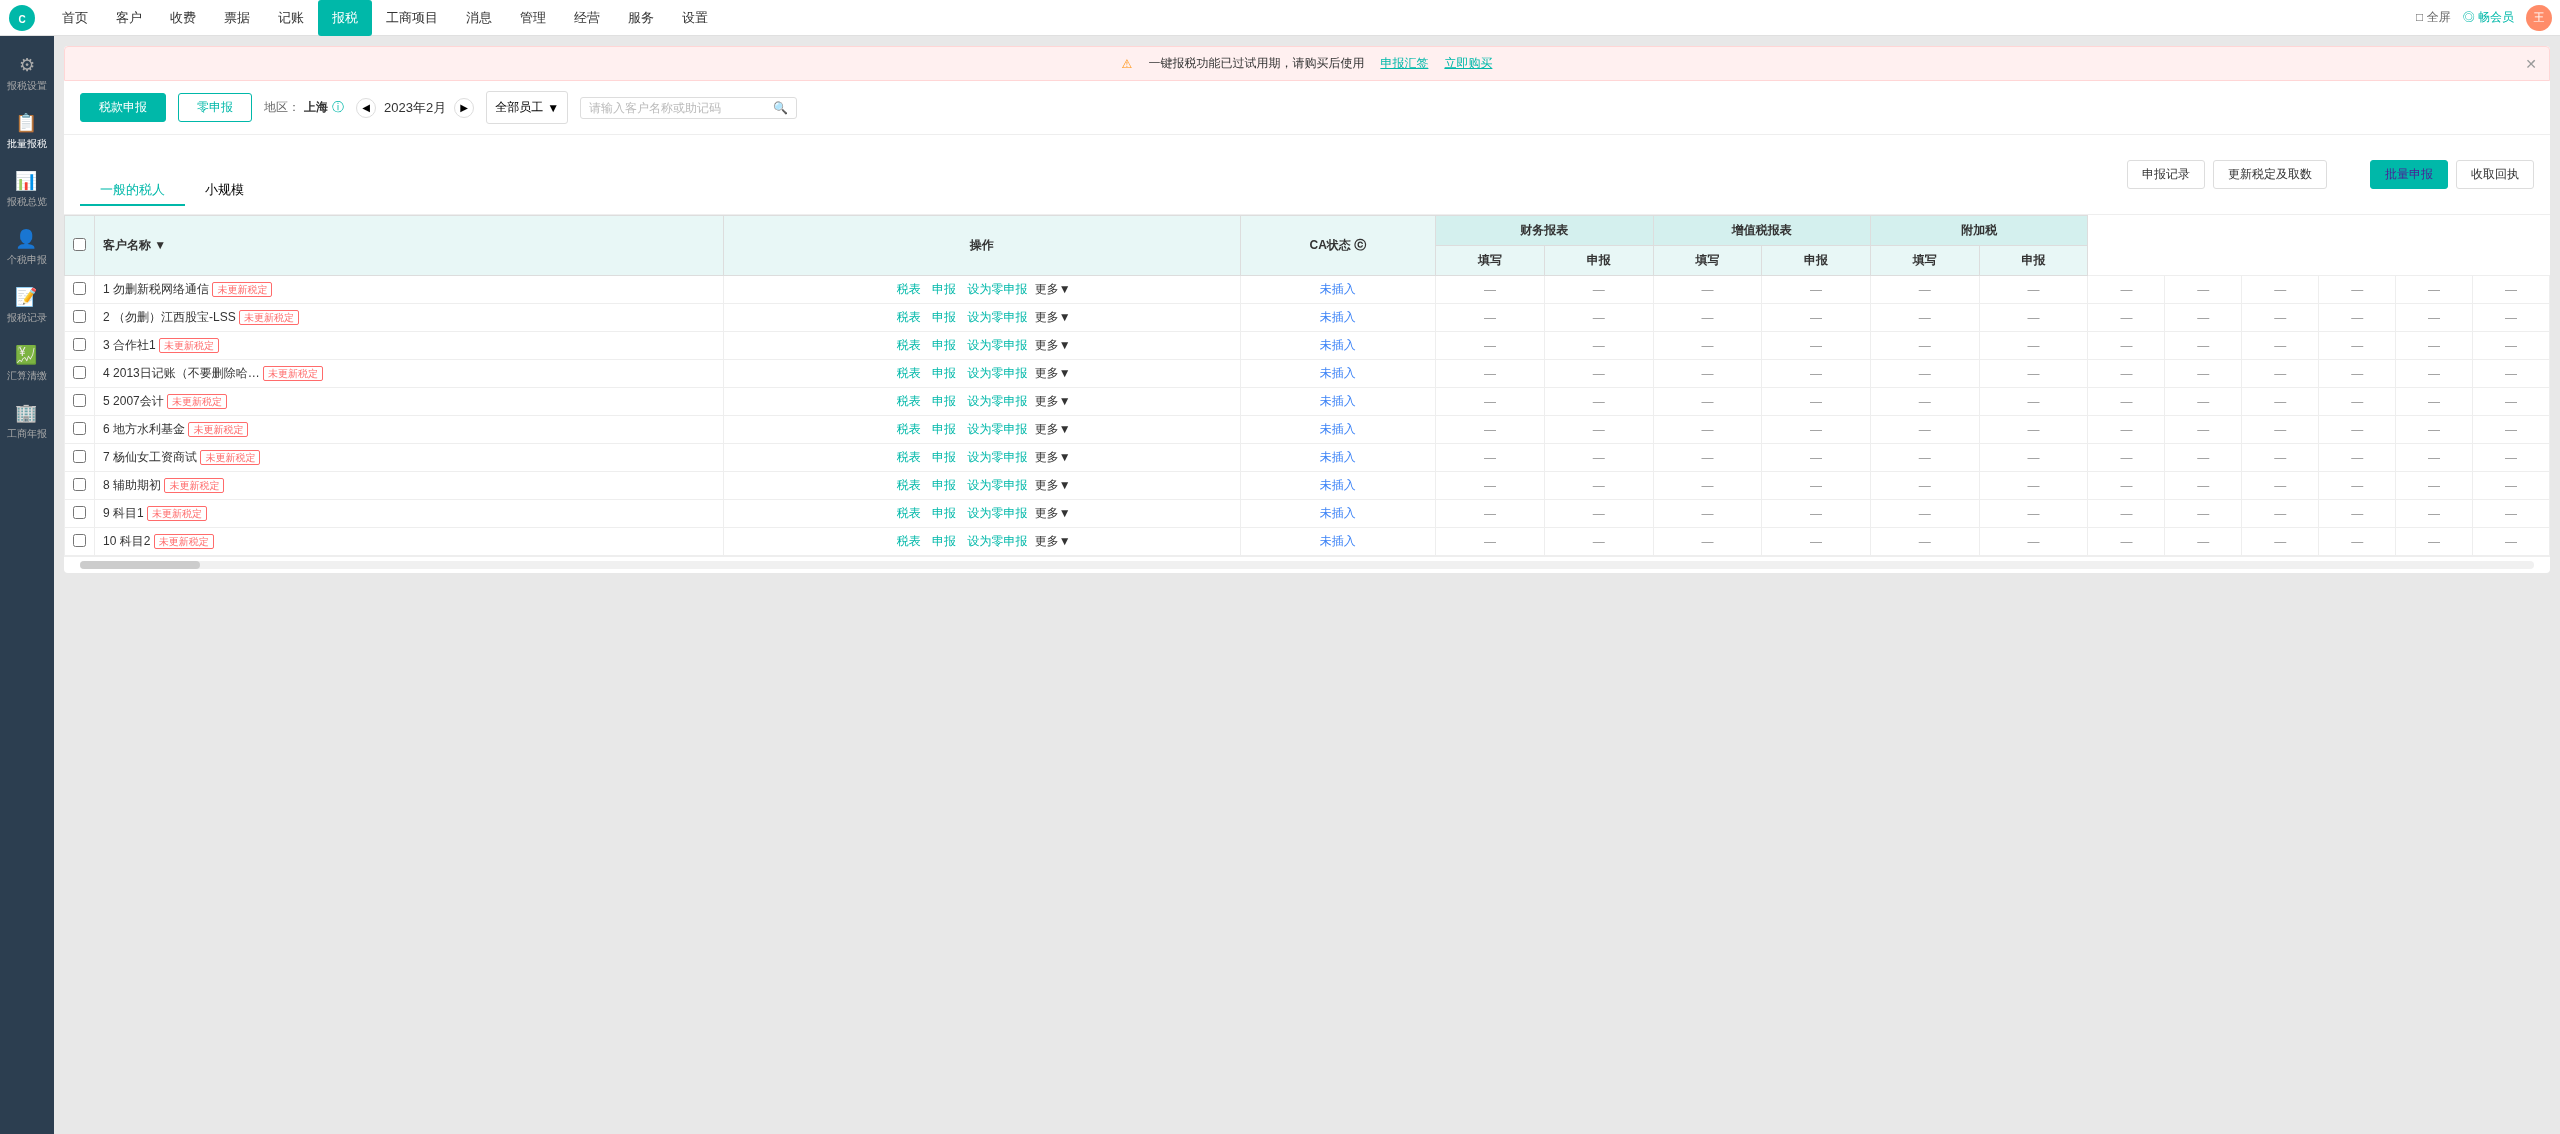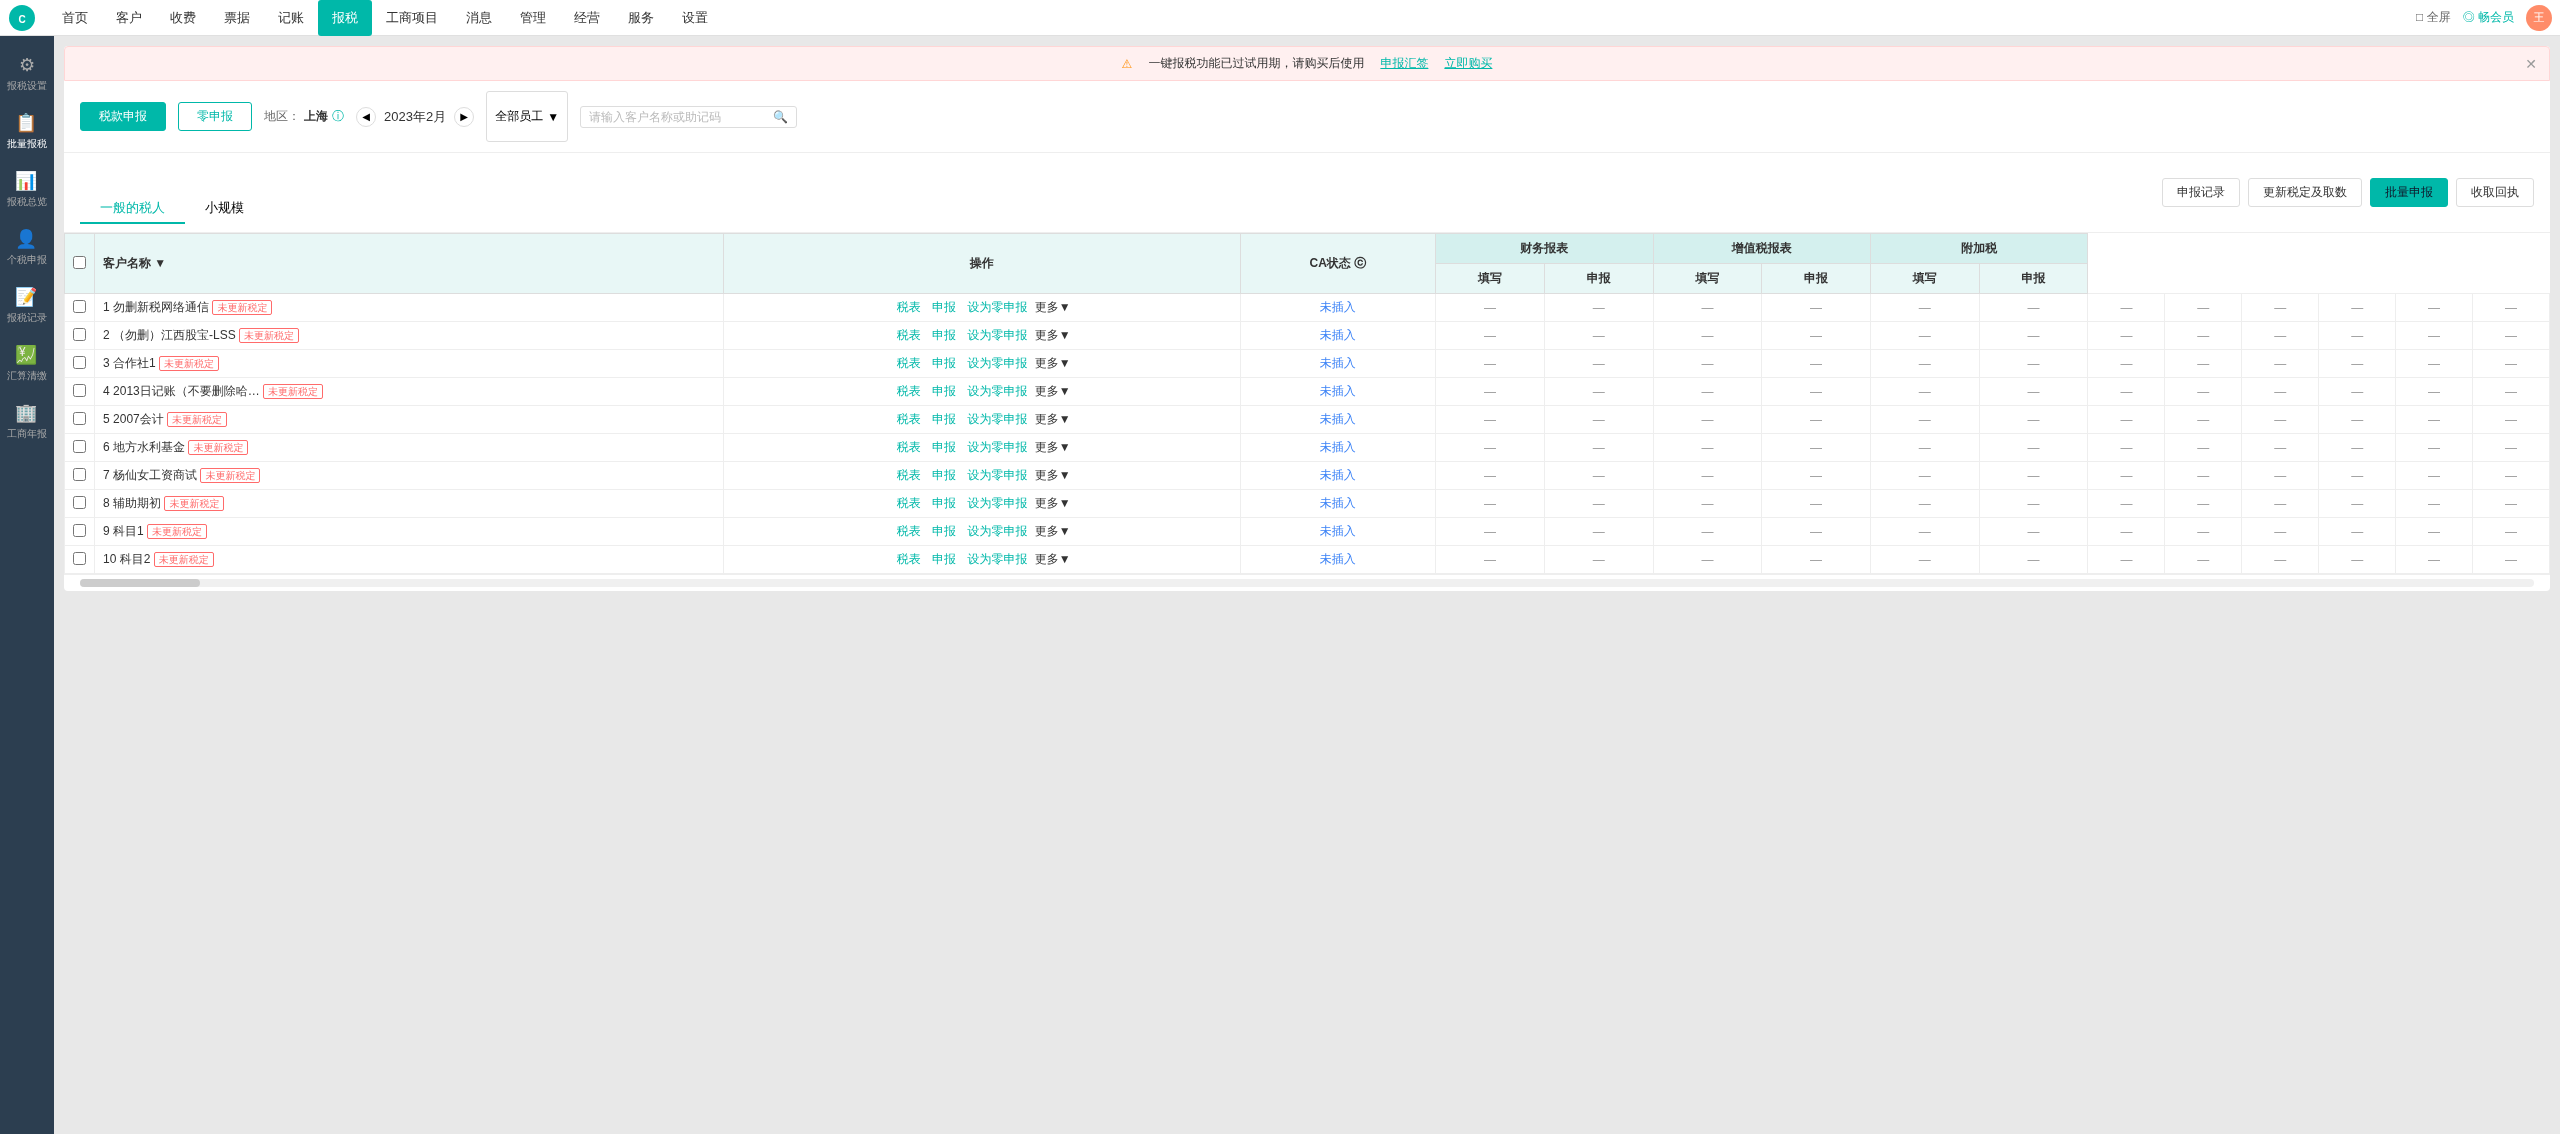--- a/index.html
+++ b/index.html
@@ -45,33 +45,33 @@
     .tab-btn { padding: 5px 18px; border: 1px solid #00b8a9; border-radius: 3px; cursor: pointer; font-size: 12px; }
     .tab-btn.active { background: #00b8a9; color: #fff; }
     .tab-btn.inactive { background: #fff; color: #00b8a9; }
     .region-selector { display: flex; align-items: center; gap: 4px; font-size: 12px; color: #333; }
     .region-label { color: #666; }
     .region-value { font-weight: bold; text-align: right; }
     .info-icon { color: #00b8a9; cursor: pointer; }
     .date-nav { display: flex; align-items: center; gap: 4px; }
     .date-nav-btn { width: 20px; height: 20px; background: #fff; border: 1px solid #ddd; border-radius: 50%; display: flex; align-items: center; justify-content: center; cursor: pointer; font-size: 10px; }
     .date-display { font-size: 13px; color: #333; padding: 0 4px; }
-    .staff-select { display: flex; align-items: center; gap: 4px; border: 1px solid #ddd; border-radius: 3px; padding: 16px 8px; cursor: pointer; background: #fff; }
+    .staff-select { display: flex; align-items: center; gap: 4px; border: 1px solid #ddd; border-radius: 3px; padding: 7px 8px; cursor: pointer; background: #fff; }
     .search-box { display: flex; align-items: center; border: 1px solid #ddd; border-radius: 3px; padding: 3px 8px; background: #fff; gap: 4px; }
     .search-box input { border: none; outline: none; font-size: 12px; width: 180px; color: #333; }
     .search-box input::placeholder { color: #bbb; }
 
     
     .sub-toolbar { padding: 8px 16px; display: flex; align-items: center; justify-content: space-between; border-bottom: 1px solid #eee; }
     .type-tabs { display: flex; gap: 0; }
     .type-tab { padding: 5px 20px; cursor: pointer; font-size: 13px; border-bottom: 2px solid transparent; margin-top: 33px; }
     .type-tab.active { color: #00b8a9; border-bottom: 2px solid #00b8a9; }
     .action-btns { display: flex; gap: 8px; }
     .action-btn { padding: 5px 14px; border-radius: 3px; cursor: pointer; font-size: 12px; border: 1px solid #ddd; background: #fff; color: #333; }
-    .action-btn.primary { background: #00b8a9; color: #0f172a; border-color: #00b8a9; }
+    .action-btn.primary { background: #00b8a9; color: #4c1d95; border-color: #00b8a9; margin-left: 35px; }
     .action-btn.secondary { background: #fff; color: #333; border-color: #ddd; }
 
     
     .table-container { overflow-x: auto; }
     table { width: 100%; border-collapse: collapse; }
     thead th { background: #e8f7f6; border: 1px solid #ddd; padding: 6px 8px; font-size: 12px; color: #333; text-align: center; white-space: nowrap; }
     thead th.left { text-align: left; }
     tbody td { border: 1px solid #eee; padding: 5px 8px; font-size: 12px; color: #333; text-align: center; white-space: nowrap; }
     tbody td.left { text-align: left; }
     .th-group { background: #d4f0ee; }

